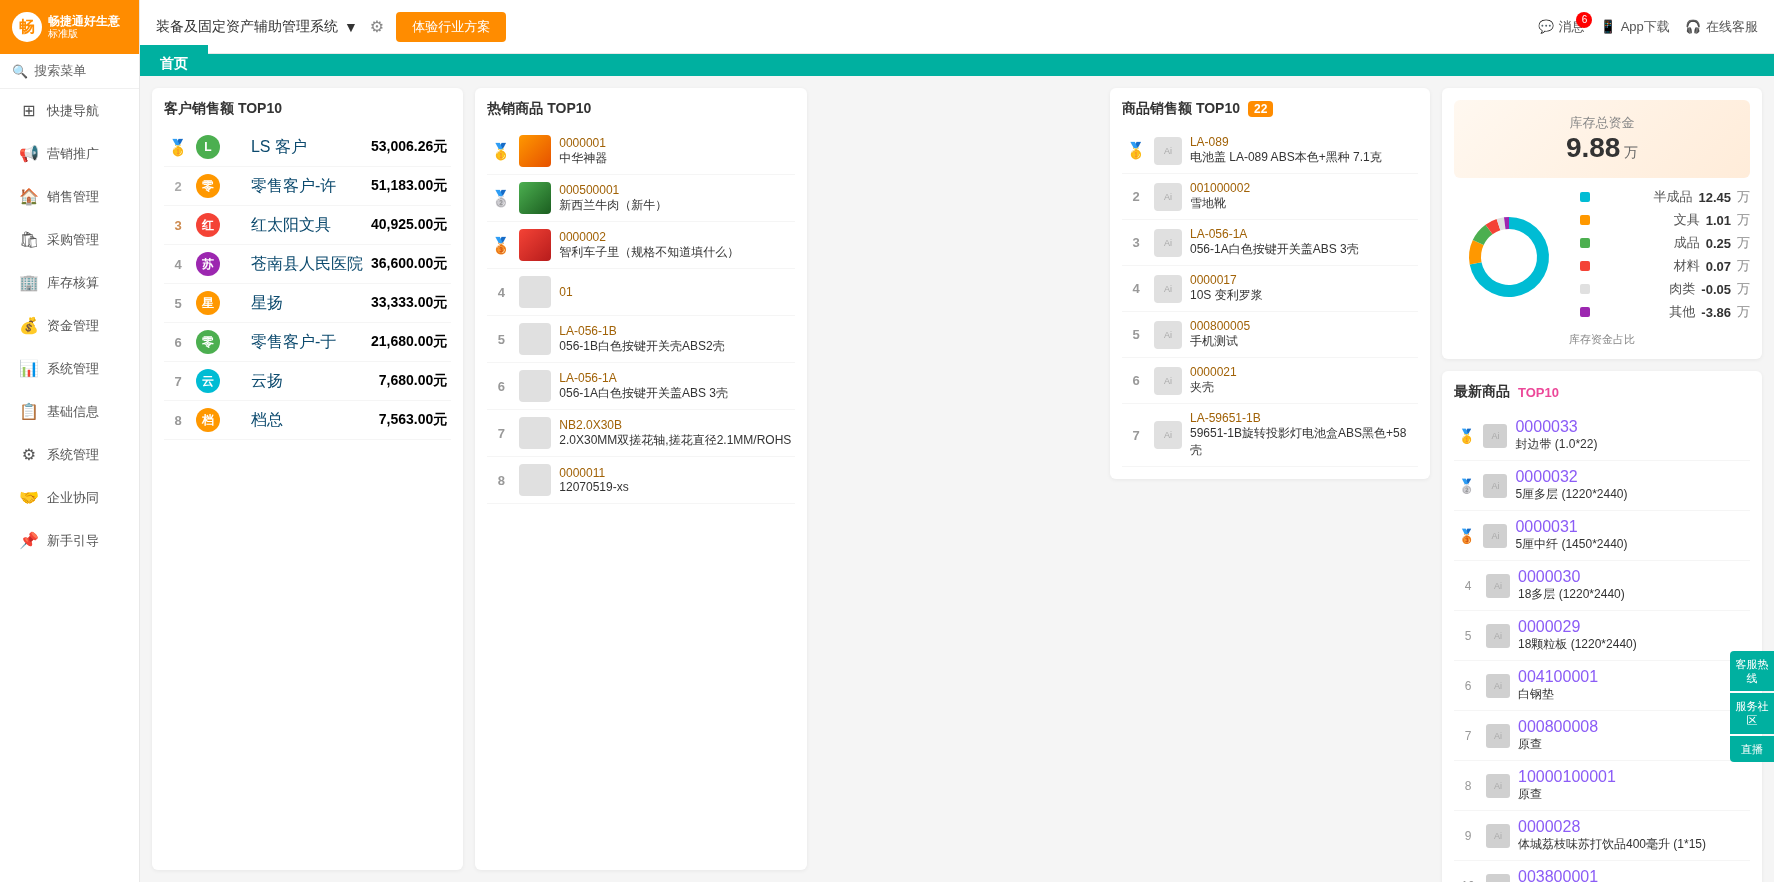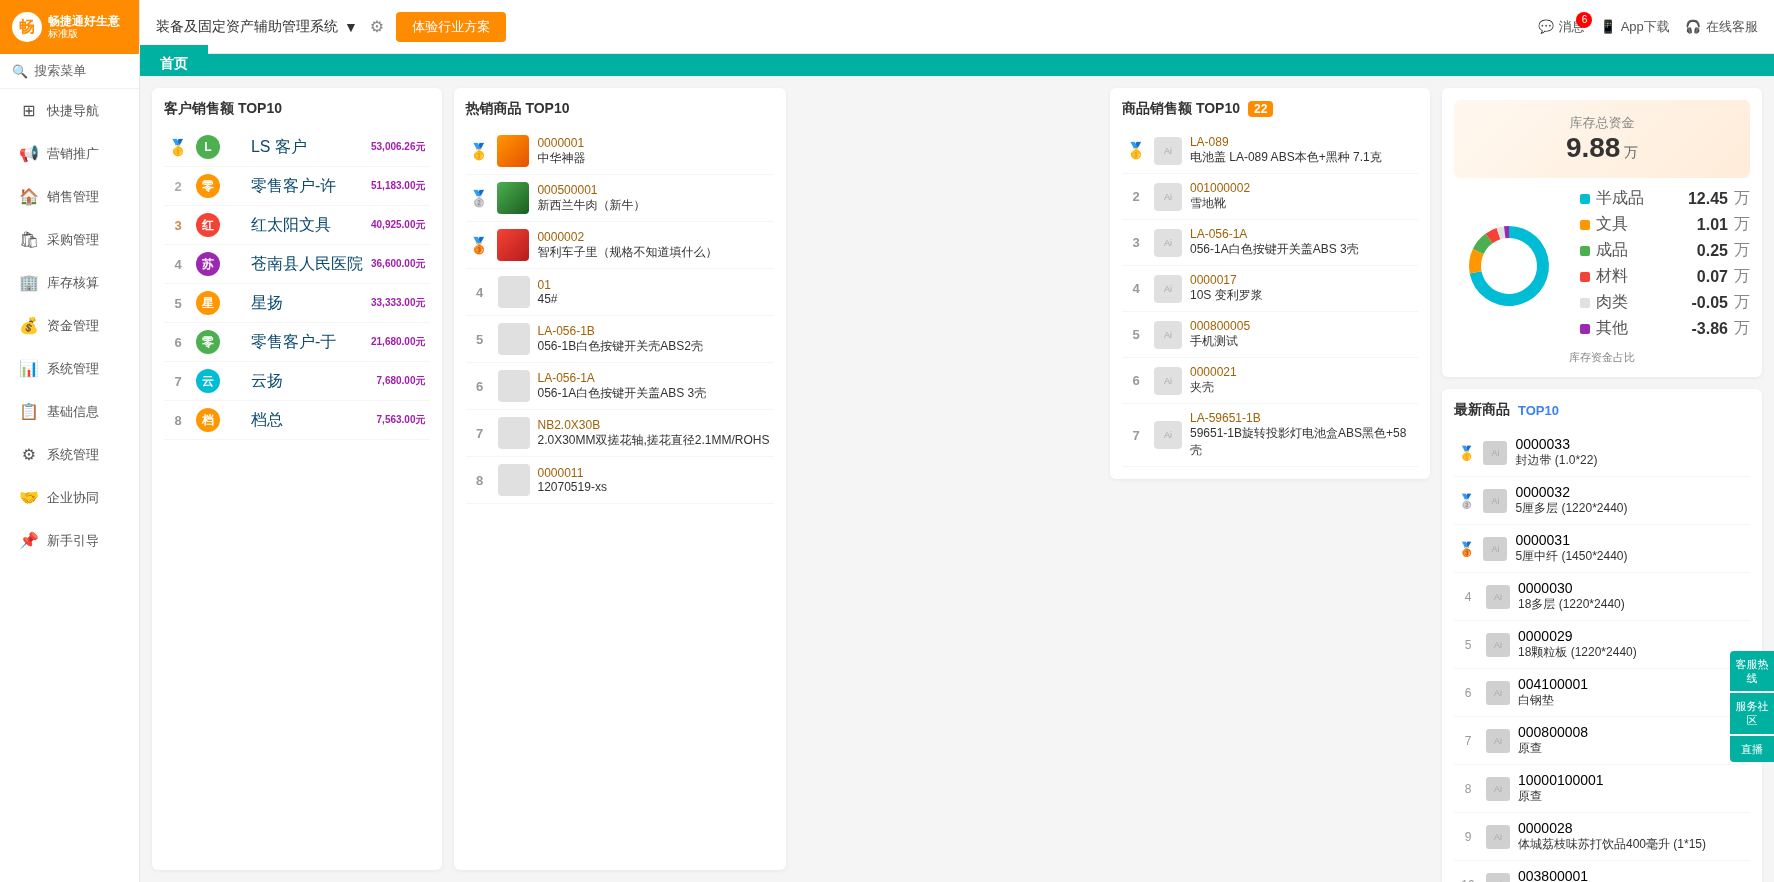--- a/index.html
+++ b/index.html
@@ -196,21 +196,21 @@
     .card-title {
       font-size: 14px;
       font-weight: bold;
       color: #333;
       margin-bottom: 10px;
       display: flex;
       align-items: center;
       gap: 8px;
     }
     .card-title .new-badge {
-      color: #3b82f6;
+      color: #ec4899;
       font-size: 13px;
       font-weight: bold;
     }
 
     
     .rank-list { list-style: none; }
     .rank-item {
       display: flex;
       align-items: center;
       padding: 7px 4px;
@@ -231,21 +231,21 @@
       height: 24px;
       border-radius: 50%;
       display: flex;
       align-items: center;
       justify-content: center;
       color: #fff;
       font-size: 12px;
       font-weight: bold;
     }
     .rank-name { flex: 1; color: #0c4a6e; font-size: 16px; margin-left: 23px; }
-    .rank-value { color: #a21caf; font-size: 10px; font-weight: bold; text-align: right; }
+    .rank-value { color: #000000; font-size: 14px; font-weight: bold; text-align: right; }
 
     
     .product-rank-item {
       display: flex;
       align-items: center;
       padding: 7px 4px;
       border-bottom: 1px solid #f5f5f5;
       gap: 8px;
     }
     .product-thumb {
@@ -303,23 +303,24 @@
       align-items: center;
       gap: 16px;
     }
     .donut-svg { flex-shrink: 0; }
     .legend { flex: 1; }
     .legend-item {
       display: flex;
       align-items: center;
       gap: 6px;
       margin-bottom: 5px;
-      font-size: 16px;
+      font-size: 13px;
       color: #555;
       justify-content: space-between;
+      text-align: right;
     }
     .legend-dot {
       width: 10px;
       height: 10px;
       border-radius: 2px;
       flex-shrink: 0;
     }
     .legend-name { flex: 1; }
     .legend-val { font-weight: bold; color: #333; }
     .legend-unit { color: #888; }
@@ -343,21 +344,21 @@
       height: 24px;
       background: #d0d0d0;
       border-radius: 3px;
       display: flex;
       align-items: center;
       justify-content: center;
       color: #888;
       font-size: 10px;
     }
     .new-product-info { flex: 1; }
-    .new-product-code { font-size: 14px; color: #000000; }
+    .new-product-code { font-size: 16px; color: #8b5cf6; }
     .new-product-name { font-size: 12px; color: #333; }
 
     
     .float-service {
       position: fixed;
       right: 0;
       bottom: 120px;
       display: flex;
       flex-direction: column;
       gap: 2px;
@@ -559,21 +560,20 @@
     <div class="product-info">
       <div class="product-code">0000002</div>
       <div class="product-name">智利车子里（规格不知道填什么）</div>
     </div>
   </div>
               <div class="hot-item">
     <span class="rank-num">4</span>
     <div class="hot-thumb"></div>
     <div class="product-info">
       <div class="product-code">01</div>
-      <div class="product-name">45#</div>
     </div>
   </div>
               <div class="hot-item">
     <span class="rank-num">5</span>
     <div class="hot-thumb"></div>
     <div class="product-info">
       <div class="product-code">LA-056-1B</div>
       <div class="product-name">056-1B白色按键开关壳ABS2壳</div>
     </div>
   </div>

